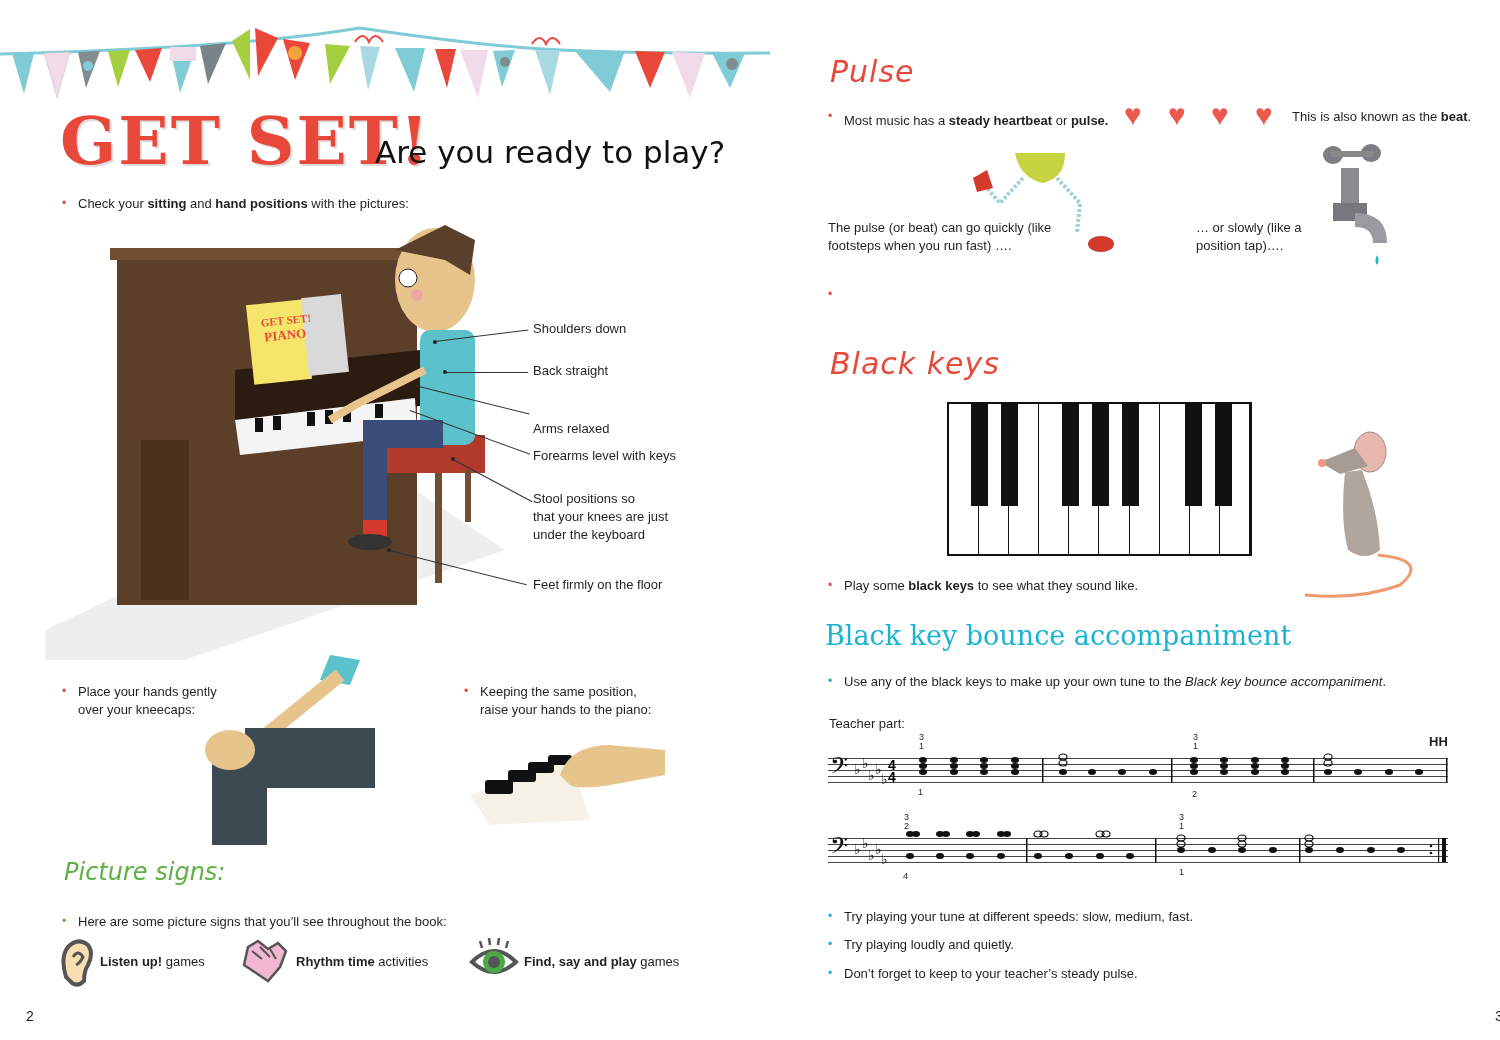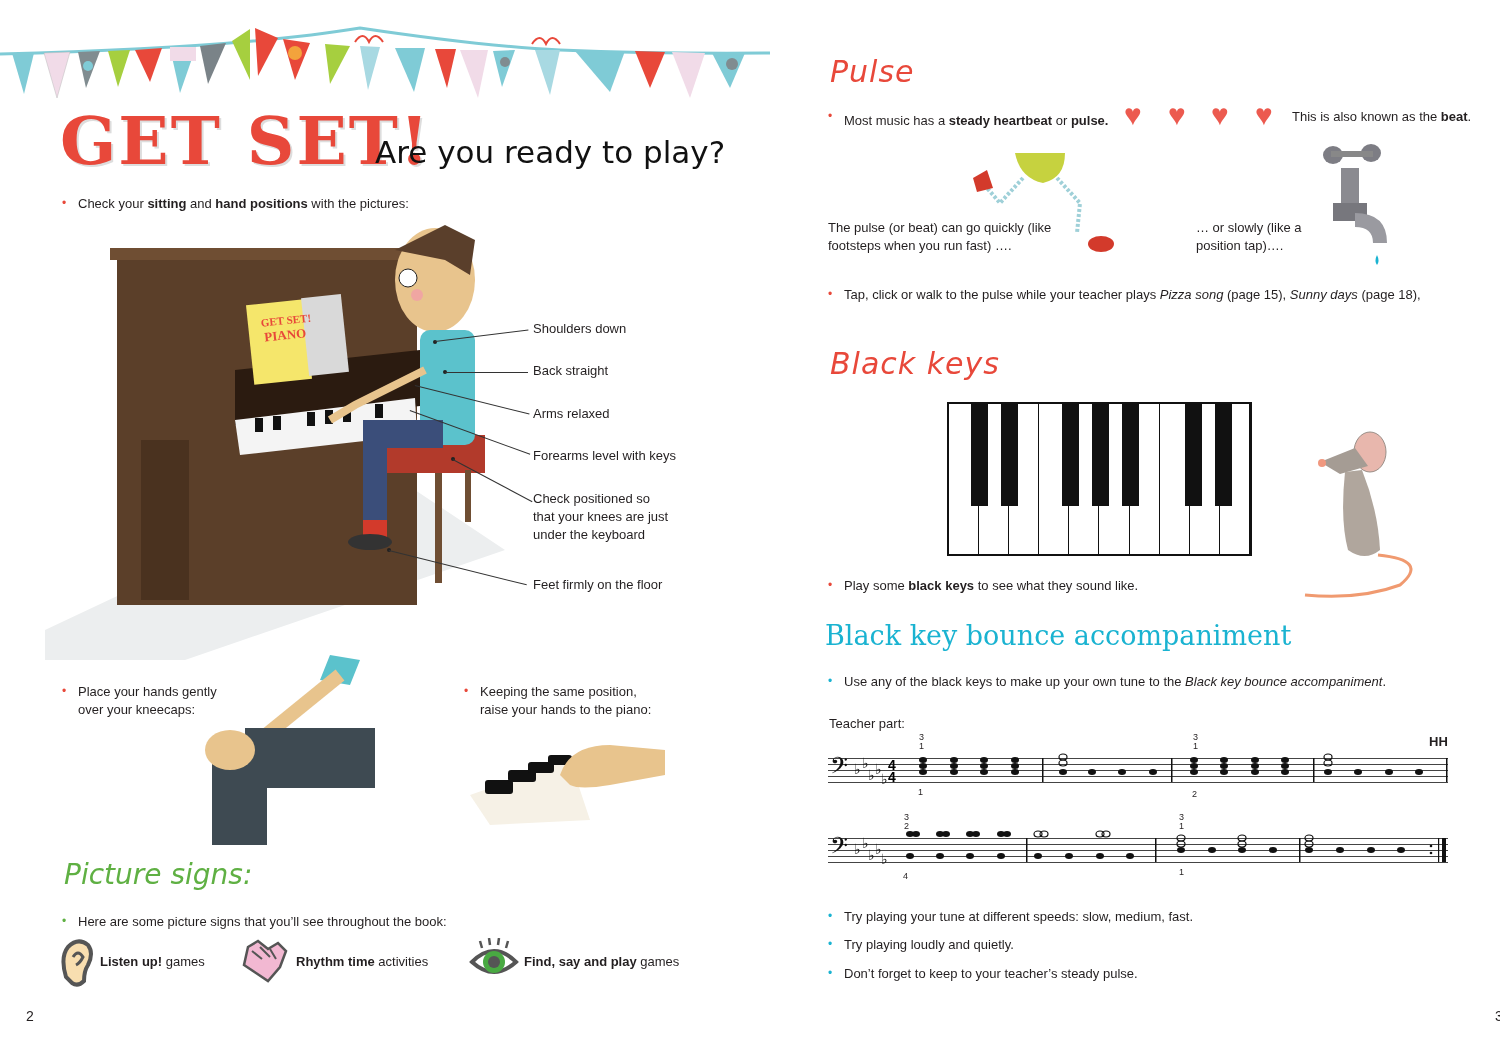--- a/index.html
+++ b/index.html
@@ -5,21 +5,21 @@
   html, body { margin: 0; padding: 0; background: #ffffff; }
   body { width: 1500px; height: 1040px; position: relative; overflow: hidden;
          font-family: "Liberation Sans", sans-serif; color: #231f20; }
   .abs { position: absolute; }
   .txt { font-size: 13px; line-height: 18px; }
   .bullet { position: absolute; font-size: 12px; }
   .bullet.red { color: #e8483a; }
   .bullet.cyan { color: #1ab3d1; }
   .hand { font-family: "DejaVu Sans", sans-serif; font-weight: normal; }
   .h-red { color: #e8483a; font-size: 30px; letter-spacing: 1px; font-style: italic; }
-  .h-green { color: #5fb043; font-size: 28px; font-style: italic; }
+  .h-green { color: #5fb043; font-size: 24px; font-style: italic; }
   .h-cyan { color: #1ab3d1; font-size: 27px; font-family: "DejaVu Serif", serif; }
   .getset { color: #e8483a; font-family: "DejaVu Serif", serif; font-weight: bold;
             font-size: 66px; letter-spacing: 2px; text-shadow: 2px 2px 0 #ddd; }
   .subtitle { font-family: "DejaVu Sans", sans-serif; font-size: 31px; color: #111; }
   .label { font-size: 13px; line-height: 18px; }
   .line { position: absolute; height: 1px; background: #333; transform-origin: 0 0; }
   .dot { position: absolute; width: 4px; height: 4px; border-radius: 50%; background: #222; }
   .kb { position: absolute; left: 947px; top: 402px; width: 305px; height: 154px;
         border: 2px solid #111; background: #fff; box-sizing: border-box; display: flex; }
   .wk { flex: 1; border-right: 1.5px solid #111; }
@@ -120,23 +120,23 @@
 <div class="line" style="left:445px;top:372px;width:83px"></div>
 <div class="line" style="left:415px;top:385px;width:118px;transform:rotate(14deg)"></div>
 <div class="line" style="left:410px;top:410px;width:128px;transform:rotate(20deg)"></div>
 <div class="dot" style="left:451px;top:457px"></div>
 <div class="line" style="left:453px;top:459px;width:90px;transform:rotate(28deg)"></div>
 <div class="dot" style="left:387px;top:548px"></div>
 <div class="line" style="left:389px;top:550px;width:142px;transform:rotate(14deg)"></div>
 
 <div class="abs label" style="left:533px;top:320px">Shoulders down</div>
 <div class="abs label" style="left:533px;top:362px">Back straight</div>
-<div class="abs label" style="left:533px;top:405px">Arms relaxed</div>
+<div class="abs label" style="left:533px;top:420px">Arms relaxed</div>
 <div class="abs label" style="left:533px;top:447px">Forearms level with keys</div>
-<div class="abs label" style="left:533px;top:490px">Check positioned so</div>
+<div class="abs label" style="left:533px;top:490px">Stool positions so</div>
 <div class="abs label" style="left:533px;top:508px">that your knees are just</div>
 <div class="abs label" style="left:533px;top:526px">under the keyboard</div>
 <div class="abs label" style="left:533px;top:576px">Feet firmly on the floor</div>
 
 <span class="bullet red" style="left:62px;top:684px">•</span>
 <div class="abs txt" style="left:78px;top:683px">
   <div>Place your hands gently</div>
     <div>over your kneecaps:</div>
 </div>
 <svg class="abs" style="left:200px;top:650px" width="180" height="195" viewBox="0 0 180 195">
@@ -229,21 +229,20 @@
     <ellipse cx="56" cy="10" rx="10" ry="9" fill="#7d7d84"></ellipse>
   <rect x="16" y="8" width="42" height="6" fill="#888"></rect>
   <rect x="26" y="25" width="18" height="40" fill="#8a8a90"></rect>
   <rect x="18" y="60" width="34" height="18" fill="#77777d"></rect>
   <path d="M40,70 Q72,70 72,100 L58,100 Q58,84 40,84 Z" fill="#9a9aa0"></path>
   <path d="M62,112 q3,6 0,10 q-3,-4 0,-10" fill="#1ab3d1"></path>
 </svg>
 
 <span class="bullet red" style="left:828px;top:287px">•</span>
 <div class="abs txt" style="left:844px;top:286px">
-  <div><span>Tap, click or walk to the pulse while your teacher plays </span><i>Pizza song</i><span> (page 15), </span><i>Sunny days</i><span> (page 18),</span></div>
 </div>
 
 <div class="abs hand h-red" style="left:830px;top:346px">Black keys</div>
 <div class="kb">
   <div class="wk"></div>
   <div class="wk"></div>
   <div class="wk"></div>
   <div class="wk"></div>
   <div class="wk"></div>
   <div class="wk"></div>

